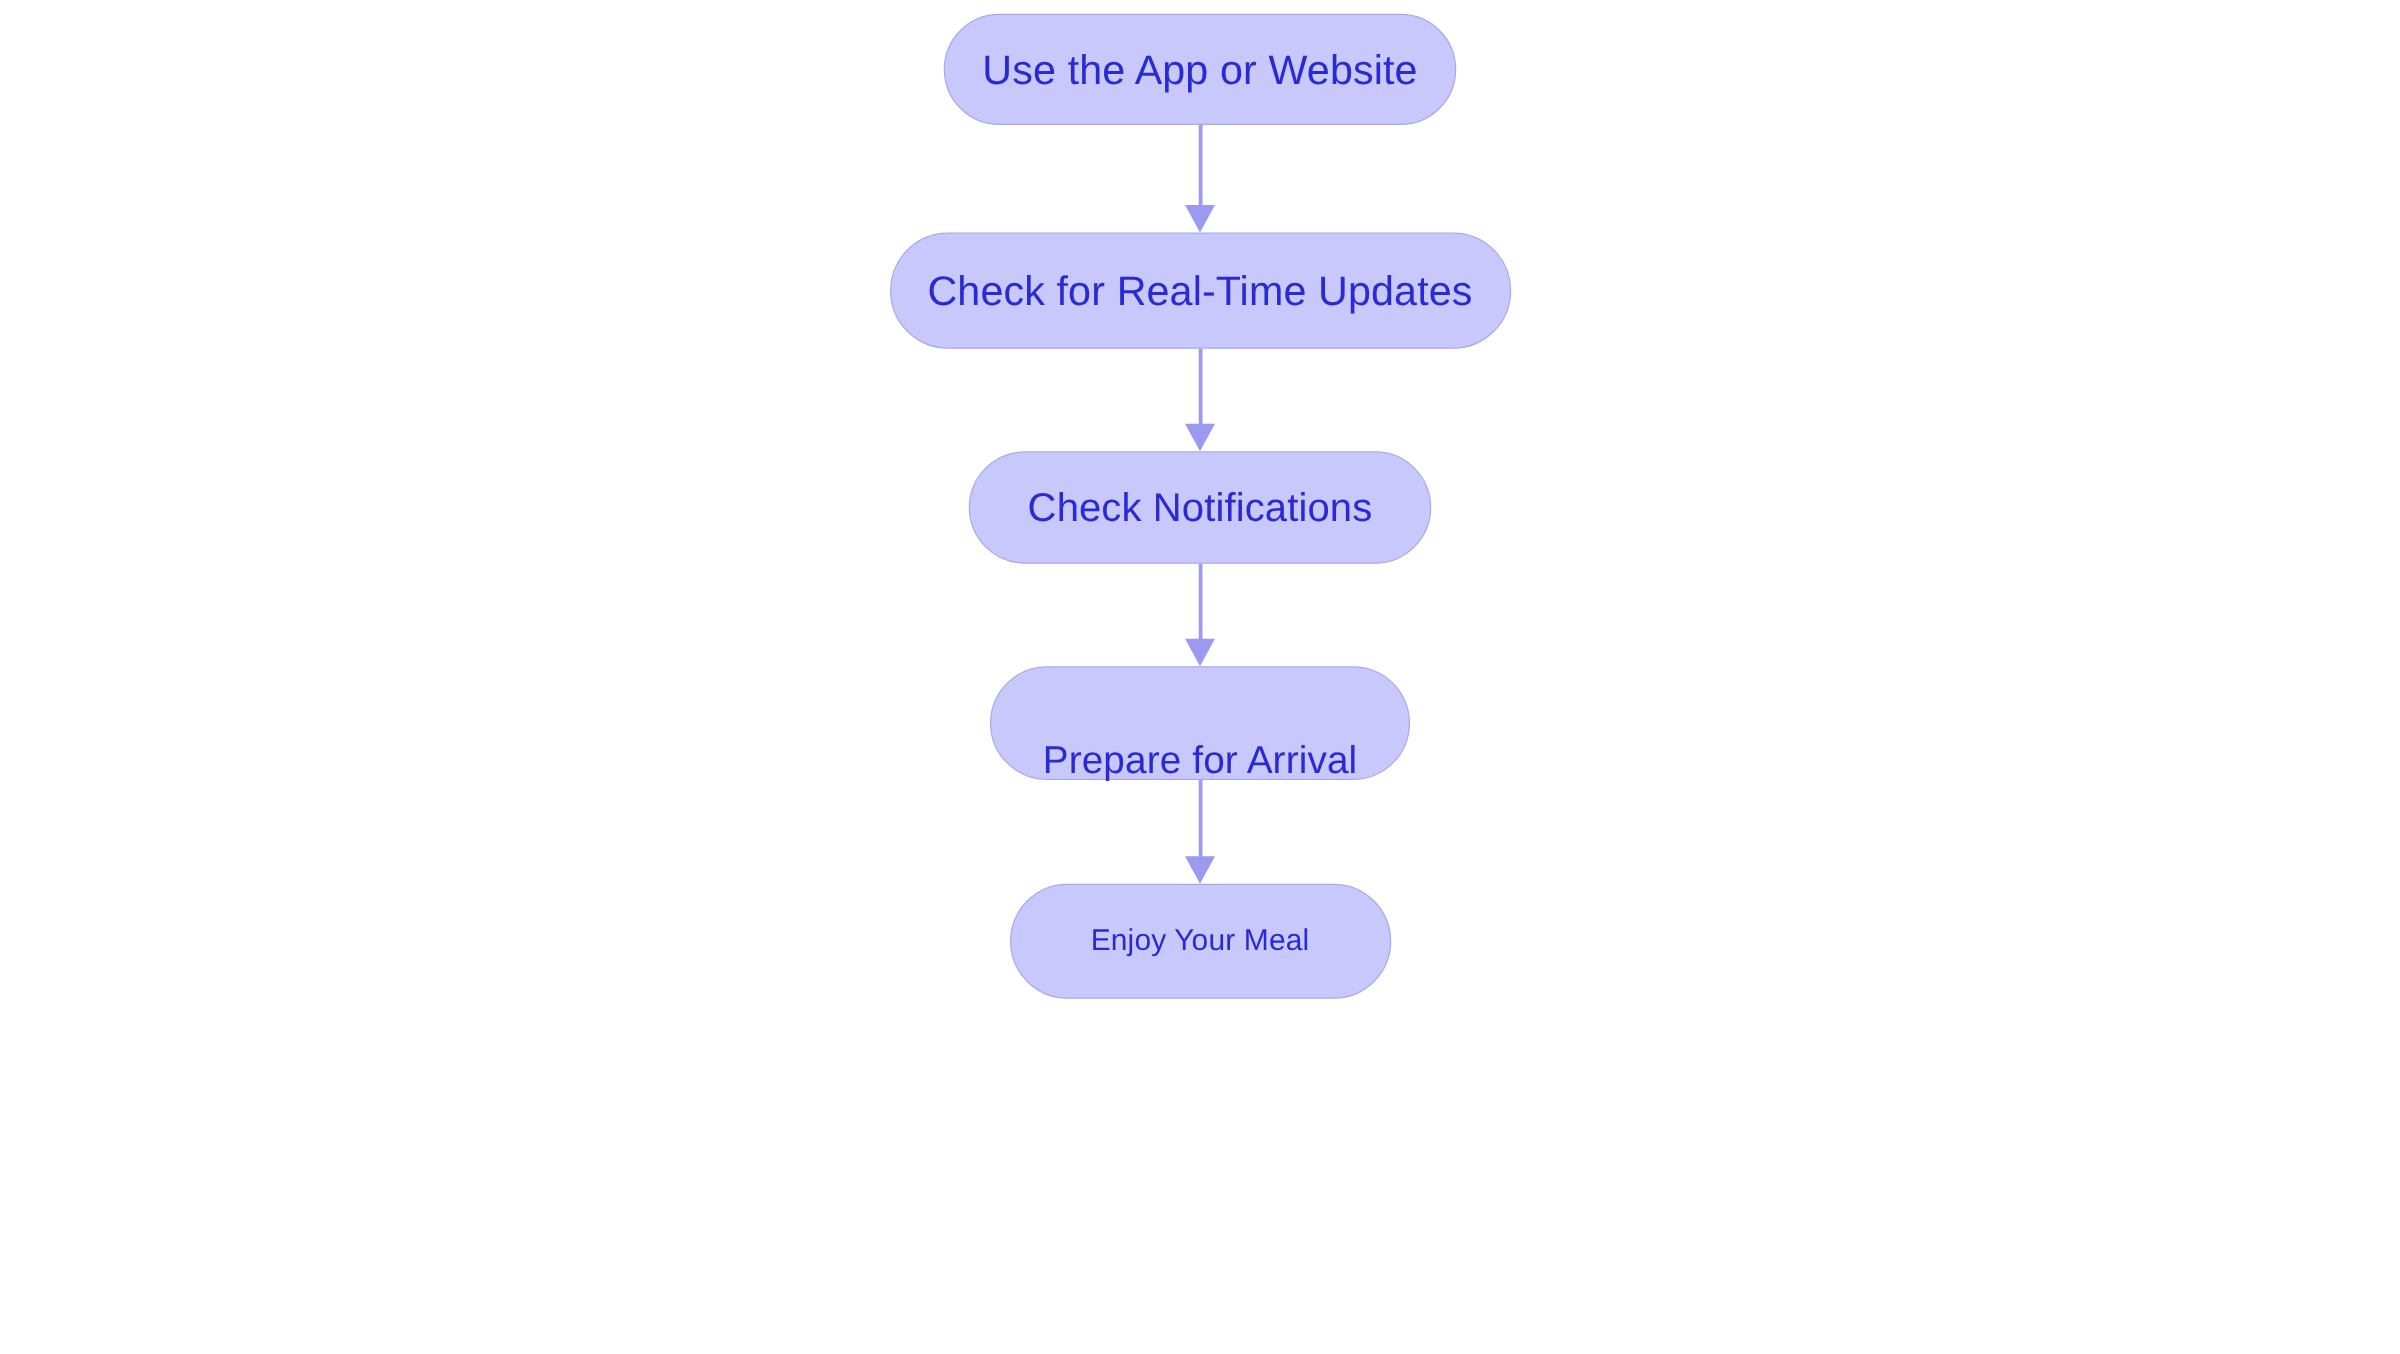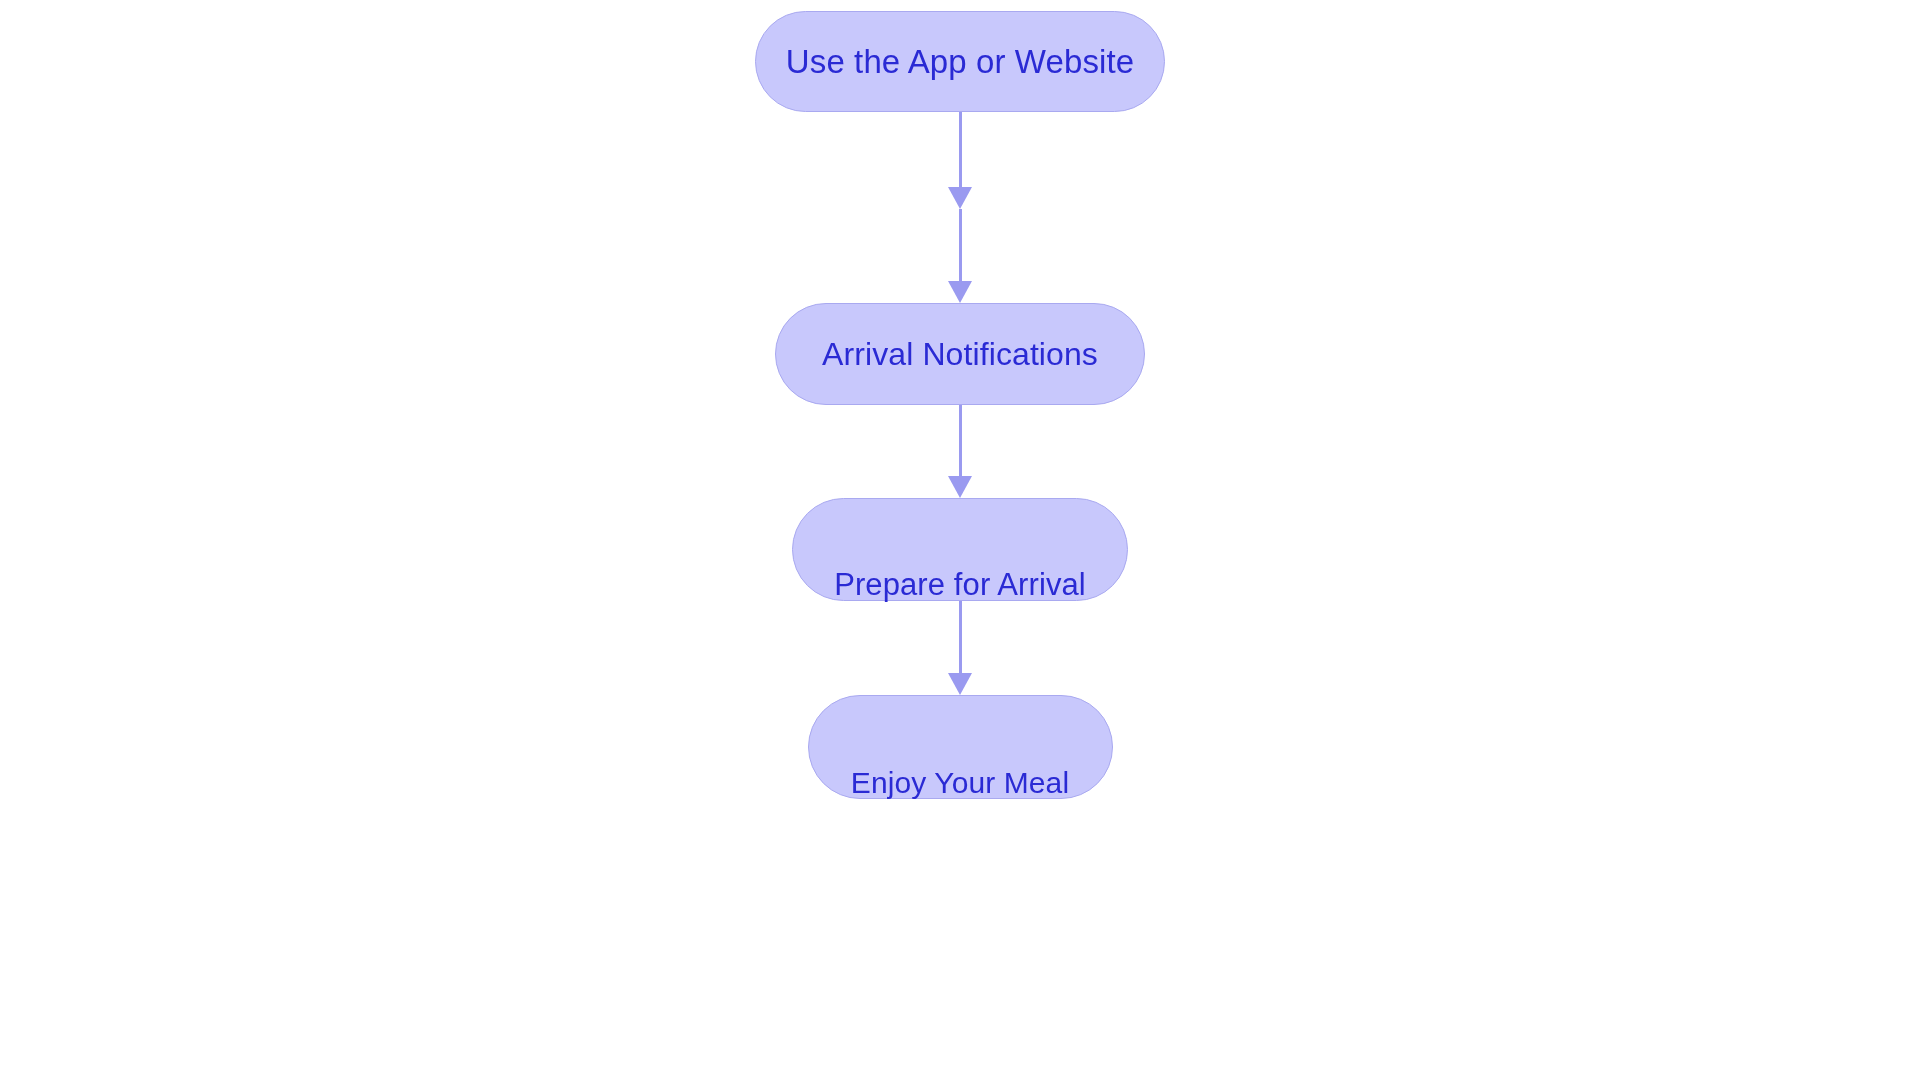--- a/index.html
+++ b/index.html
@@ -54,21 +54,21 @@
     display: block;
     line-height: 1;
     padding: 0 2px;
   }
 
   
   .node-1 { width: 410px; height: 119px; font-size: 33px; margin-top: 11px; }
   .node-2 { width: 497px; height: 123px; font-size: 33px; }
   .node-3 { width: 370px; height: 120px; font-size: 32px; }
   .node-4 { width: 336px; height: 121px; font-size: 31px; align-items: flex-end; }
-  .node-5 { width: 305px; height: 123px; font-size: 30px; align-items: flex-end; }
+  .node-5 { width: 305px; height: 123px; font-size: 24px; }
 
   .connector {
     position: relative;
     width: 40px;
     display: flex;
     flex-direction: column;
     align-items: center;
     justify-content: flex-start;
   }
 
@@ -101,28 +101,31 @@
 
     <div class="node node-1">
       <span class="node-label">Use the App or Website</span>
     </div>
 
     <div class="connector connector-1">
       <div class="connector-line"></div>
       <div class="connector-head"></div>
     </div>
 
+    <div class="node node-2">
+      <span class="node-label">Check for Real-Time Updates</span>
+    </div>
 
     <div class="connector connector-2">
       <div class="connector-line"></div>
       <div class="connector-head"></div>
     </div>
 
     <div class="node node-3">
-      <span class="node-label">Arrival Notifications</span>
+      <span class="node-label">Check Notifications</span>
     </div>
 
     <div class="connector connector-3">
       <div class="connector-line"></div>
       <div class="connector-head"></div>
     </div>
 
     <div class="node node-4">
       <span class="node-label">Prepare for Arrival</span>
     </div>

